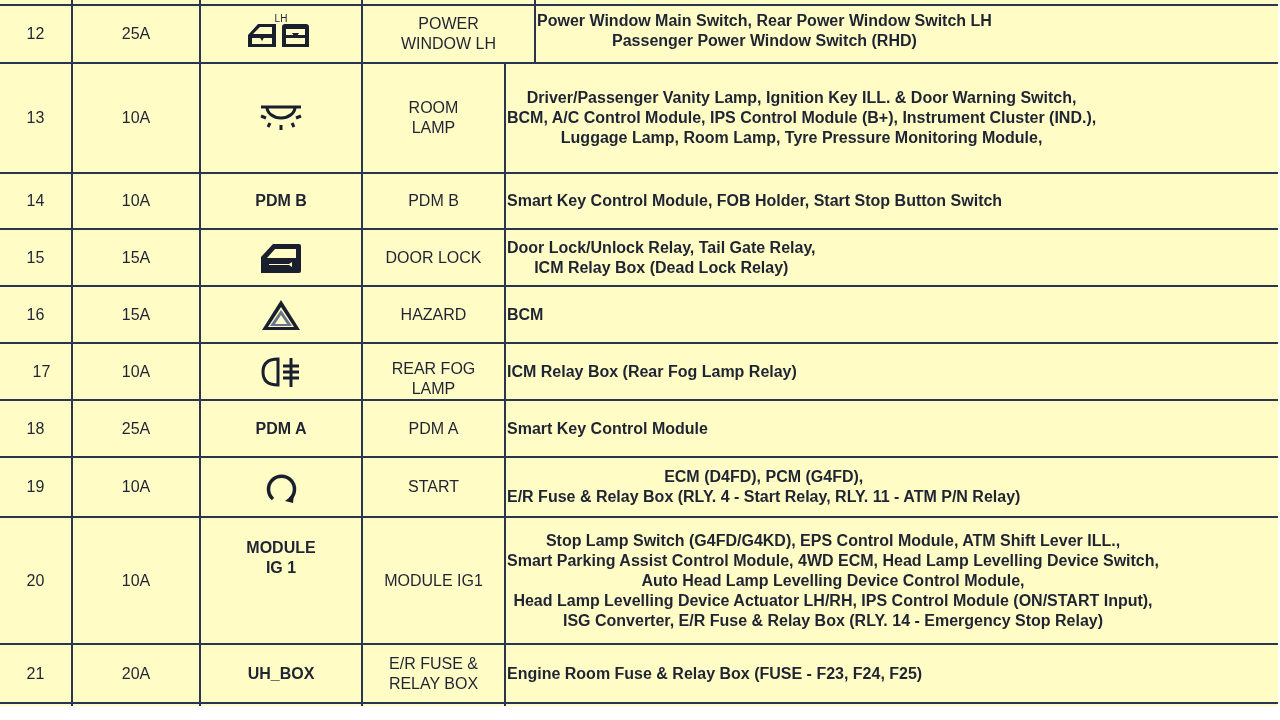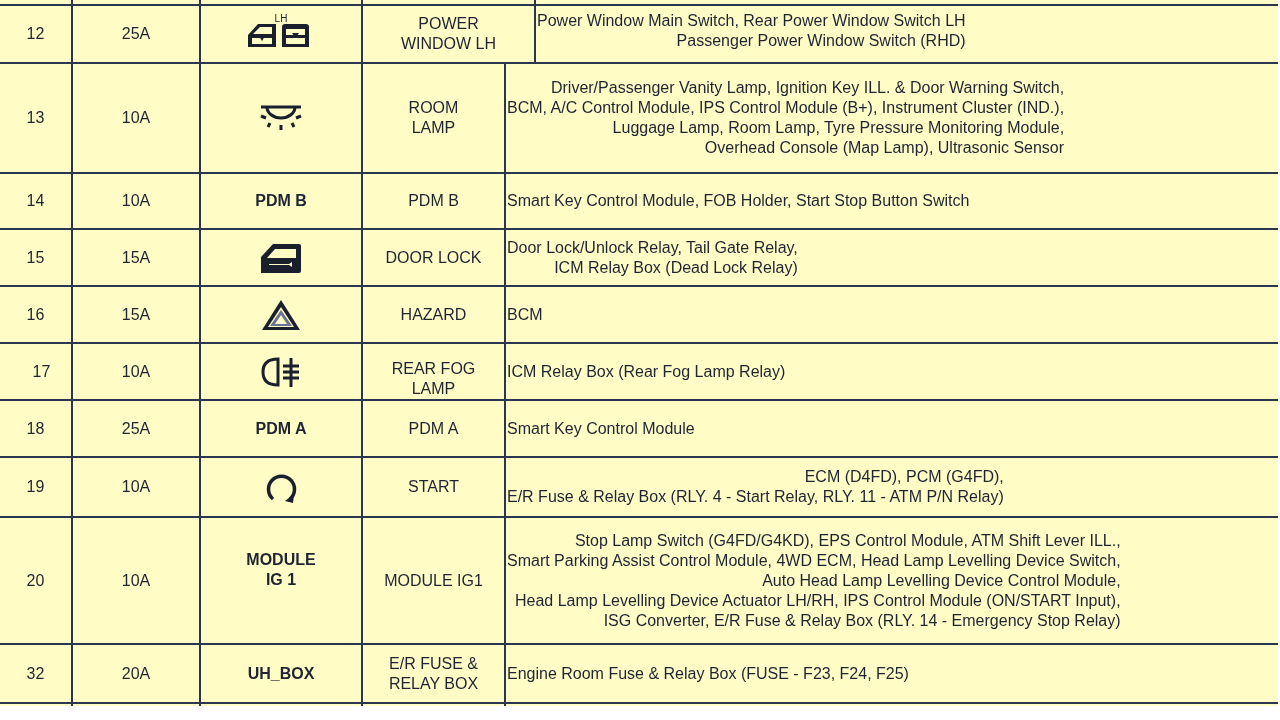--- a/index.html
+++ b/index.html
@@ -11,21 +11,21 @@
   .sheet {
     position: absolute; left: 0; top: 0; width: 1278px; height: 706px;
     background: #fffcc6;
   }
   .hline { position: absolute; left: 0; width: 1278px; height: 2px; background: #2a3550; }
   .vline { position: absolute; width: 2px; background: #2a3550; }
   .cell {
     position: absolute; display: flex; align-items: center; justify-content: center;
     text-align: center; box-sizing: border-box; font-size: 16px; line-height: 20px;
   }
-  .cell.left { justify-content: flex-start; text-align: right; padding-left: 5px; }
+  .cell.left { justify-content: flex-start; text-align: center; padding-left: 5px; font-weight: bold; }
   .desc-line { display: block; white-space: nowrap; font-size: 16px; line-height: 20px; }
   .bold { font-weight: bold; font-size: 18px; line-height: 20px; }
   .icon svg { display: block; }
   .lh-tag { position: absolute; font-size: 10px; top: -10px; left: 50%; transform: translateX(-50%); }
 </style>
 </head>
 <body>
 
 <div class="sheet">
 
@@ -116,21 +116,20 @@
           <div>
             <span class="desc-line">ROOM</span>
             <span class="desc-line">LAMP</span>
           </div>
         </div>
     <div class="cell left c-desc" style="left: 502px; top: 64px; width: 771px; height: 108px;">
           <div>
             <span class="desc-line">Driver/Passenger Vanity Lamp, Ignition Key ILL. &amp; Door Warning Switch,</span>
             <span class="desc-line">BCM, A/C Control Module, IPS Control Module (B+), Instrument Cluster (IND.),</span>
             <span class="desc-line">Luggage Lamp, Room Lamp, Tyre Pressure Monitoring Module,</span>
-            <span class="desc-line">Overhead Console (Map Lamp), Ultrasonic Sensor</span>
           </div>
         </div>
   </div>
 
   <div>
     <div class="cell c-no" style="left: 0px; top: 174px; width: 71px; height: 54px;">
           <span>14</span>
         </div>
     <div class="cell c-rating" style="left: 73px; top: 174px; width: 126px; height: 54px;">
           <span>10A</span>
@@ -296,21 +295,21 @@
   </div>
 
   <div>
     <div class="cell c-no" style="left: 0px; top: 518px; width: 71px; height: 125px;">
           <span>20</span>
         </div>
     <div class="cell c-rating" style="left: 73px; top: 518px; width: 126px; height: 125px;">
           <span>10A</span>
         </div>
     <div class="cell c-symbol icon" style="left: 201px; top: 518px; width: 160px; height: 125px; align-items: flex-start;">
-          <div class="bold" style="padding-top: 32px;">
+          <div class="bold" style="padding-top: 20px;">
             <span class="desc-line">MODULE</span>
             <span class="desc-line">IG 1</span>
           </div>
         </div>
     <div class="cell c-circuit" style="left: 363px; top: 518px; width: 141px; height: 125px;">
           <div>
             <span class="desc-line">MODULE IG1</span>
           </div>
         </div>
     <div class="cell left c-desc" style="left: 502px; top: 518px; width: 771px; height: 125px;">
@@ -319,21 +318,21 @@
             <span class="desc-line">Smart Parking Assist Control Module, 4WD ECM, Head Lamp Levelling Device Switch,</span>
             <span class="desc-line">Auto Head Lamp Levelling Device Control Module,</span>
             <span class="desc-line">Head Lamp Levelling Device Actuator LH/RH, IPS Control Module (ON/START Input),</span>
             <span class="desc-line">ISG Converter, E/R Fuse &amp; Relay Box (RLY. 14 - Emergency Stop Relay)</span>
           </div>
         </div>
   </div>
 
   <div>
     <div class="cell c-no" style="left: 0px; top: 645px; width: 71px; height: 57px;">
-          <span>32</span>
+          <span>21</span>
         </div>
     <div class="cell c-rating" style="left: 73px; top: 645px; width: 126px; height: 57px;">
           <span>20A</span>
         </div>
     <div class="cell c-symbol icon" style="left: 201px; top: 645px; width: 160px; height: 57px;">
           <div class="bold">
             <span class="desc-line">UH_BOX</span>
           </div>
         </div>
     <div class="cell c-circuit" style="left: 363px; top: 645px; width: 141px; height: 57px;">

